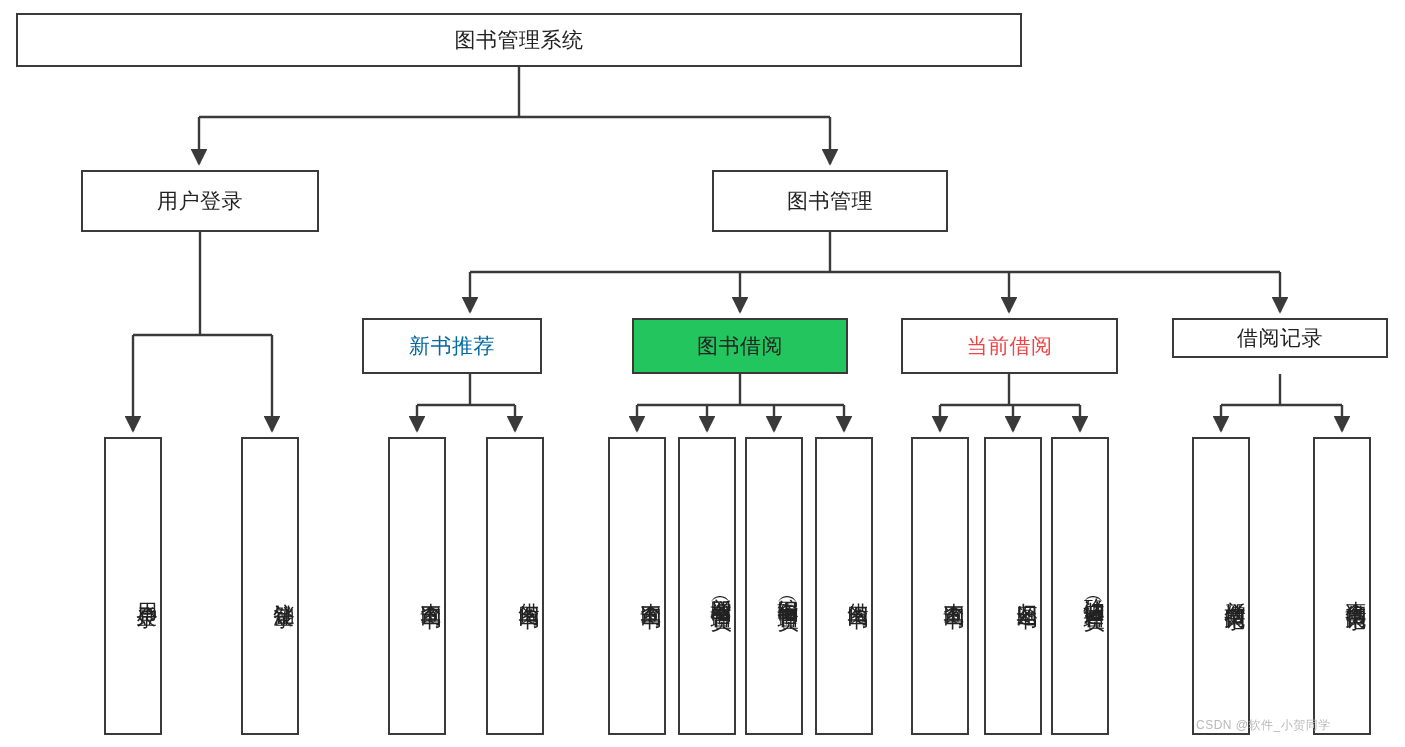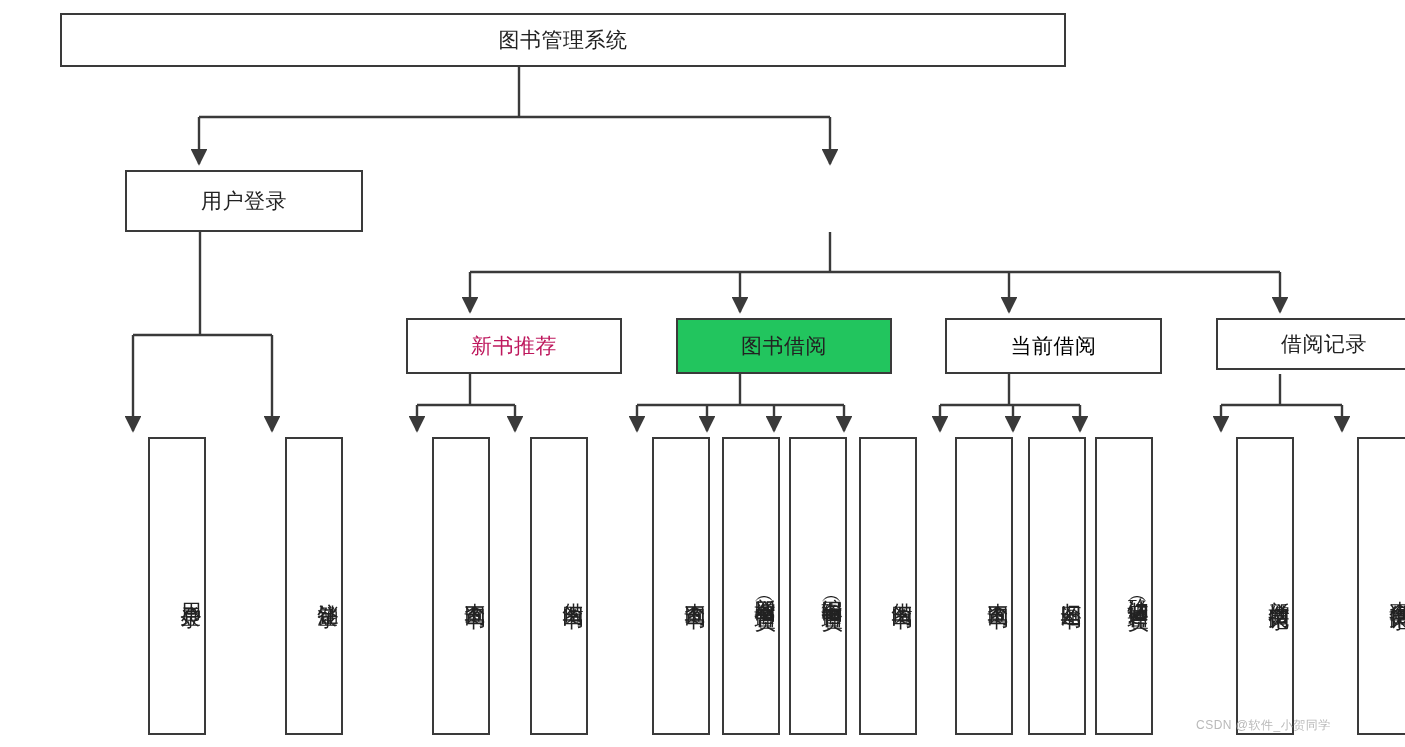--- a/index.html
+++ b/index.html
@@ -28,21 +28,20 @@
   }
   .node {
     position: absolute;
     box-sizing: border-box;
     border: 2px solid #3a3a3a;
     background: #ffffff;
     display: flex;
     align-items: center;
     justify-content: center;
     text-align: left;
-    margin-left: 44px;
   }
   .node-h {
     font-size: 21px;
     line-height: 1.1;
     letter-spacing: 0.5px;
   }
   .node-v {
     writing-mode: vertical-rl;
     text-orientation: upright;
     font-size: 21px;
@@ -120,31 +119,34 @@
     </g>
   </svg>
 
   <div class="node node-h" style="left: 16px; top: 13px; width: 1006px; height: 54px; border-color: rgb(58, 58, 58); background: rgb(255, 255, 255); color: rgb(34, 34, 34);">
     <span>图书管理系统</span>
   </div>
 
   <div class="node node-h" style="left: 81px; top: 170px; width: 238px; height: 62px; border-color: rgb(58, 58, 58); background: rgb(255, 255, 255); color: rgb(34, 34, 34);">
     <span>用户登录</span>
   </div>
+  <div class="node node-h" style="left: 712px; top: 170px; width: 236px; height: 62px; border-color: rgb(58, 58, 58); background: rgb(255, 255, 255); color: rgb(34, 34, 34);">
+    <span>图书管理</span>
+  </div>
 
-  <div class="node node-h" style="left: 362px; top: 318px; width: 216px; height: 56px; border-color: rgb(58, 58, 58); background: rgb(255, 255, 255); color: #be185d;">
+  <div class="node node-h" style="left: 362px; top: 318px; width: 180px; height: 56px; border-color: rgb(58, 58, 58); background: rgb(255, 255, 255); color: #0369a1;">
     <span>新书推荐</span>
   </div>
   <div class="node node-h" style="left: 632px; top: 318px; width: 216px; height: 56px; border-color: rgb(58, 58, 58); background: #22c55e; color: rgb(34, 34, 34);">
     <span>图书借阅</span>
   </div>
-  <div class="node node-h" style="left: 901px; top: 318px; width: 217px; height: 56px; border-color: rgb(58, 58, 58); background: rgb(255, 255, 255); color: #000000;">
+  <div class="node node-h" style="left: 901px; top: 318px; width: 217px; height: 56px; border-color: rgb(58, 58, 58); background: rgb(255, 255, 255); color: #ef4444;">
     <span>当前借阅</span>
   </div>
-  <div class="node node-h" style="left: 1172px; top: 318px; width: 216px; height: 52px; border-color: rgb(58, 58, 58); background: rgb(255, 255, 255); color: rgb(34, 34, 34);">
+  <div class="node node-h" style="left: 1172px; top: 318px; width: 216px; height: 40px; border-color: rgb(58, 58, 58); background: rgb(255, 255, 255); color: rgb(34, 34, 34);">
     <span>借阅记录</span>
   </div>
 
   <div class="node node-v" style="left: 104px; top: 437px; width: 58px; height: 298px; border-color: rgb(58, 58, 58); background: rgb(255, 255, 255); color: rgb(34, 34, 34);">
     <span class="vlabel">用户登录</span>
   </div>
   <div class="node node-v" style="left: 241px; top: 437px; width: 58px; height: 298px; border-color: rgb(58, 58, 58); background: rgb(255, 255, 255); color: rgb(34, 34, 34);">
     <span class="vlabel">注销登录</span>
   </div>
   <div class="node node-v" style="left: 388px; top: 437px; width: 58px; height: 298px; border-color: rgb(58, 58, 58); background: rgb(255, 255, 255); color: rgb(34, 34, 34);">

